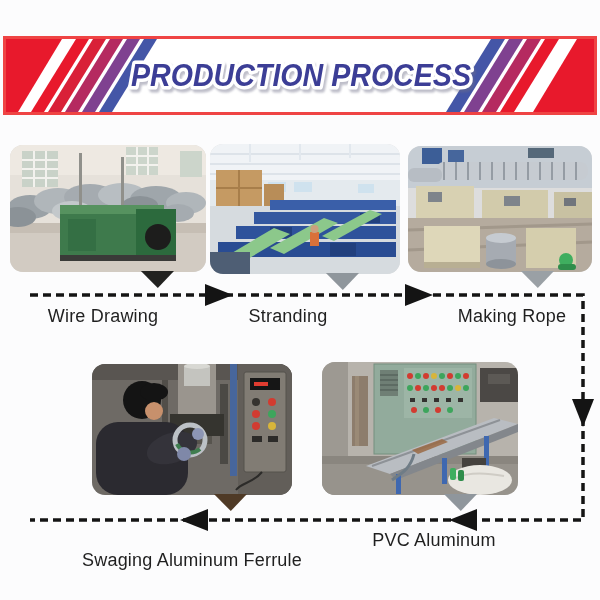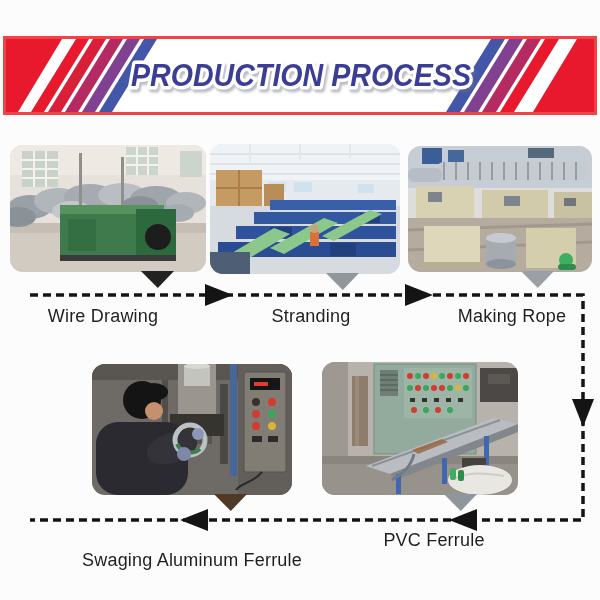--- a/index.html
+++ b/index.html
@@ -261,16 +261,16 @@
 <svg class="flow" viewBox="0 0 600 600">
   <path d="M30 295 H583 V520 H30" fill="none" stroke-width="3.5" stroke-dasharray="8 5" stroke="#141414"></path>
   <polygon points="205,284 205,306 233,295" fill="#141414"></polygon>
   <polygon points="405,284 405,306 433,295" fill="#141414"></polygon>
   <polygon points="572,399 594,399 583,427" fill="#141414"></polygon>
   <polygon points="477,509 477,531 449,520" fill="#141414"></polygon>
   <polygon points="208,509 208,531 180,520" fill="#141414"></polygon>
 </svg>
 
 <div class="step-label" style="left:13px;top:306px;width:180px;">Wire Drawing</div>
-<div class="step-label" style="left:221px;top:306px;width:180px;">Stranding</div>
+<div class="step-label" style="left:198px;top:306px;width:180px;">Stranding</div>
 <div class="step-label" style="left:422px;top:306px;width:180px;">Making Rope</div>
 <div class="step-label" style="left:72px;top:550px;width:240px;">Swaging Aluminum Ferrule</div>
-<div class="step-label" style="left:344px;top:530px;width:180px;">PVC Ferrule</div>
+<div class="step-label" style="left:344px;top:530px;width:180px;">PVC Aluminum</div>
 
 </body></html>

